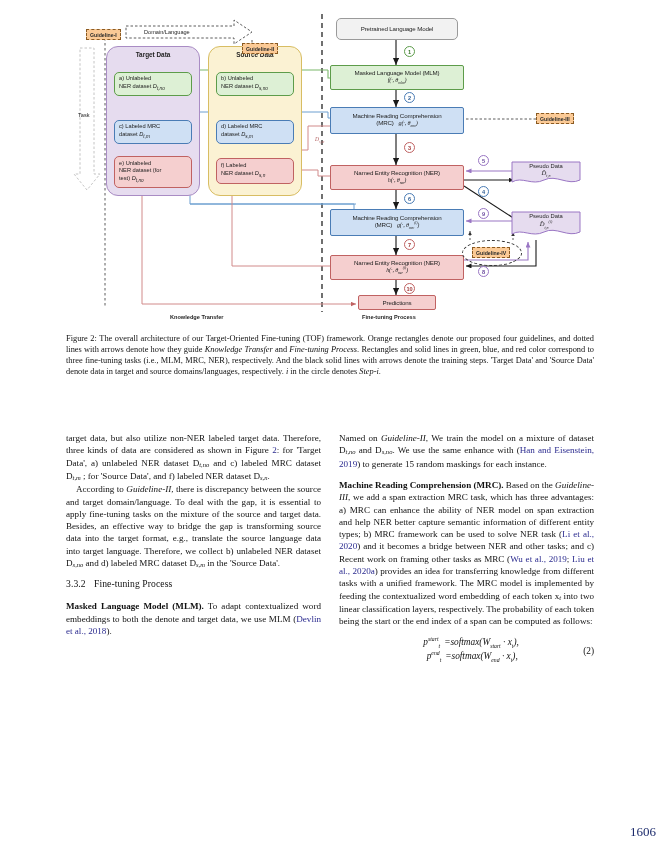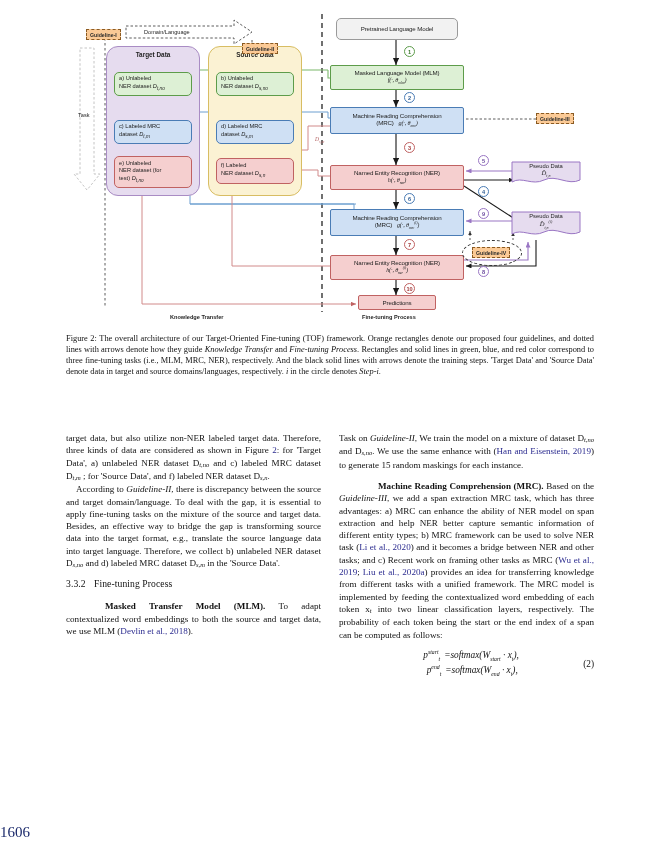--- a/index.html
+++ b/index.html
@@ -145,36 +145,36 @@
   .cite { color:#2b2b8f; }
   .sub { font-size:0.72em; vertical-align:-0.22em; }
   .mathit { font-family:"Liberation Serif", serif; font-style:italic; }
 
   h4.sec {
     font-family:"Liberation Serif", serif;
     font-size:9.6px; font-weight:normal; margin:8px 0 3px 0;
     letter-spacing:0.1px;
   }
   h4.sec .num { display:inline-block; width:28px; }
-  .run-in { font-weight:bold;margin-left:39px; }
+  .run-in { font-weight:bold; }
 
   .eq {
     position:relative; margin-top:8px; width:100%;
     font-family:"Liberation Serif", serif; font-size:9.3px;
   }
   .eq-row { display:flex; justify-content:center; align-items:center; }
   .eq-lhs { width:26px; text-align:right; font-style:italic; }
   .eq-rhs { font-style:italic; }
   .eq-num { position:absolute; right:0; top:9px; font-style:normal; }
   sup.tiny { font-size:0.62em; font-style:italic; }
   sub.tiny { font-size:0.62em; font-style:italic; }
 
   .pagenum {
-    position:absolute; left:0; top:824px; width:656px; text-align:left;
-    font-family:"Liberation Serif", serif; font-size:15px; color:#1b2a6b;
+    position:absolute; left:0; top:824px; width:656px; text-align:right;
+    font-family:"Liberation Serif", serif; font-size:13px; color:#1b2a6b;
   }
 </style>
 </head>
 <body>
 
 <div class="page">
 
   <div class="figure-area">
 
     <div class="fig-canvas">
@@ -365,25 +365,25 @@
   </div>
 
   <div class="col col-left">
     <p><span>target data, but also utilize non-NER labeled target data. Therefore, three kinds of data are considered as shown in Figure </span><span class="cite">2</span><span>: for 'Target Data', a) unlabeled NER dataset D</span><span class="mathit sub">t,no</span><span> and c) labeled MRC dataset D</span><span class="mathit sub">t,m</span><span> ; for 'Source Data', and f) labeled NER dataset D</span><span class="mathit sub">s,n</span><span>.</span></p>
 
     <p class="ind"><span>According to </span><i>Guideline-II</i><span>, there is discrepancy between the source and target domain/language. To deal with the gap, it is essential to apply fine-tuning tasks on the mixture of the source and target data. Besides, an effective way to bridge the gap is transforming source data into the target format, e.g., translate the source language data into target language. Therefore, we collect b) unlabeled NER dataset D</span><span class="mathit sub">s,no</span><span> and d) labeled MRC dataset D</span><span class="mathit sub">s,m</span><span> in the 'Source Data'.</span></p>
 
     <h4 class="sec"><span class="num">3.3.2</span><span>Fine-tuning Process</span></h4>
 
 
-    <p style="margin-top:9px;"><span class="run-in">Masked Transfer Model (MLM).</span><span>  To adapt contextualized word embeddings to both the source and target data, we use MLM (</span><span class="cite">Devlin et al., 2018</span><span>).</span></p>
+    <p style="margin-top:9px;"><span class="run-in">Masked Language Model (MLM).</span><span>  To adapt contextualized word embeddings to both the denote and target data, we use MLM (</span><span class="cite">Devlin et al., 2018</span><span>).</span></p>
   </div>
 
   <div class="col col-right">
-    <p><span>Task on </span><i>Guideline-II</i><span>, We train the model on a mixture of dataset D</span><span class="mathit sub">t,no</span><span> and D</span><span class="mathit sub">s,no</span><span>. We use the same enhance with (</span><span class="cite">Han and Eisenstein, 2019</span><span>) to generate 15 random maskings for each instance.</span></p>
+    <p><span>Named on </span><i>Guideline-II</i><span>, We train the model on a mixture of dataset D</span><span class="mathit sub">t,no</span><span> and D</span><span class="mathit sub">s,no</span><span>. We use the same enhance with (</span><span class="cite">Han and Eisenstein, 2019</span><span>) to generate 15 random maskings for each instance.</span></p>
 
     <p style="margin-top:9px;"><span class="run-in">Machine Reading Comprehension (MRC).</span><span> Based on the </span><i>Guideline-III</i><span>, we add a span extraction MRC task, which has three advantages: a) MRC can enhance the ability of NER model on span extraction and help NER better capture semantic information of different entity types; b) MRC framework can be used to solve NER task (</span><span class="cite">Li et al., 2020</span><span>) and it becomes a bridge between NER and other tasks; and c) Recent work on framing other tasks as MRC (</span><span class="cite">Wu et al., 2019</span><span>; </span><span class="cite">Liu et al., 2020a</span><span>) provides an idea for transferring knowledge from different tasks with a unified framework. The MRC model is implemented by feeding the contextualized word embedding of each token x</span><span class="mathit sub">t</span><span> into two linear classification layers, respectively. The probability of each token being the start or the end index of a span can be computed as follows:</span></p>
 
     <div class="eq">
       <div class="eq-row">
         <span class="eq-lhs"><span>p</span><sup class="tiny">start</sup><sub class="tiny">t</sub></span>
         <span class="eq-rhs" style="margin-left:4px;"><span>=softmax(W</span><sub class="tiny">start</sub><span> · x</span><sub class="tiny">t</sub><span>),</span></span>
       </div>
       <div class="eq-row">
         <span class="eq-lhs"><span>p</span><sup class="tiny">end</sup><sub class="tiny">t</sub></span>

